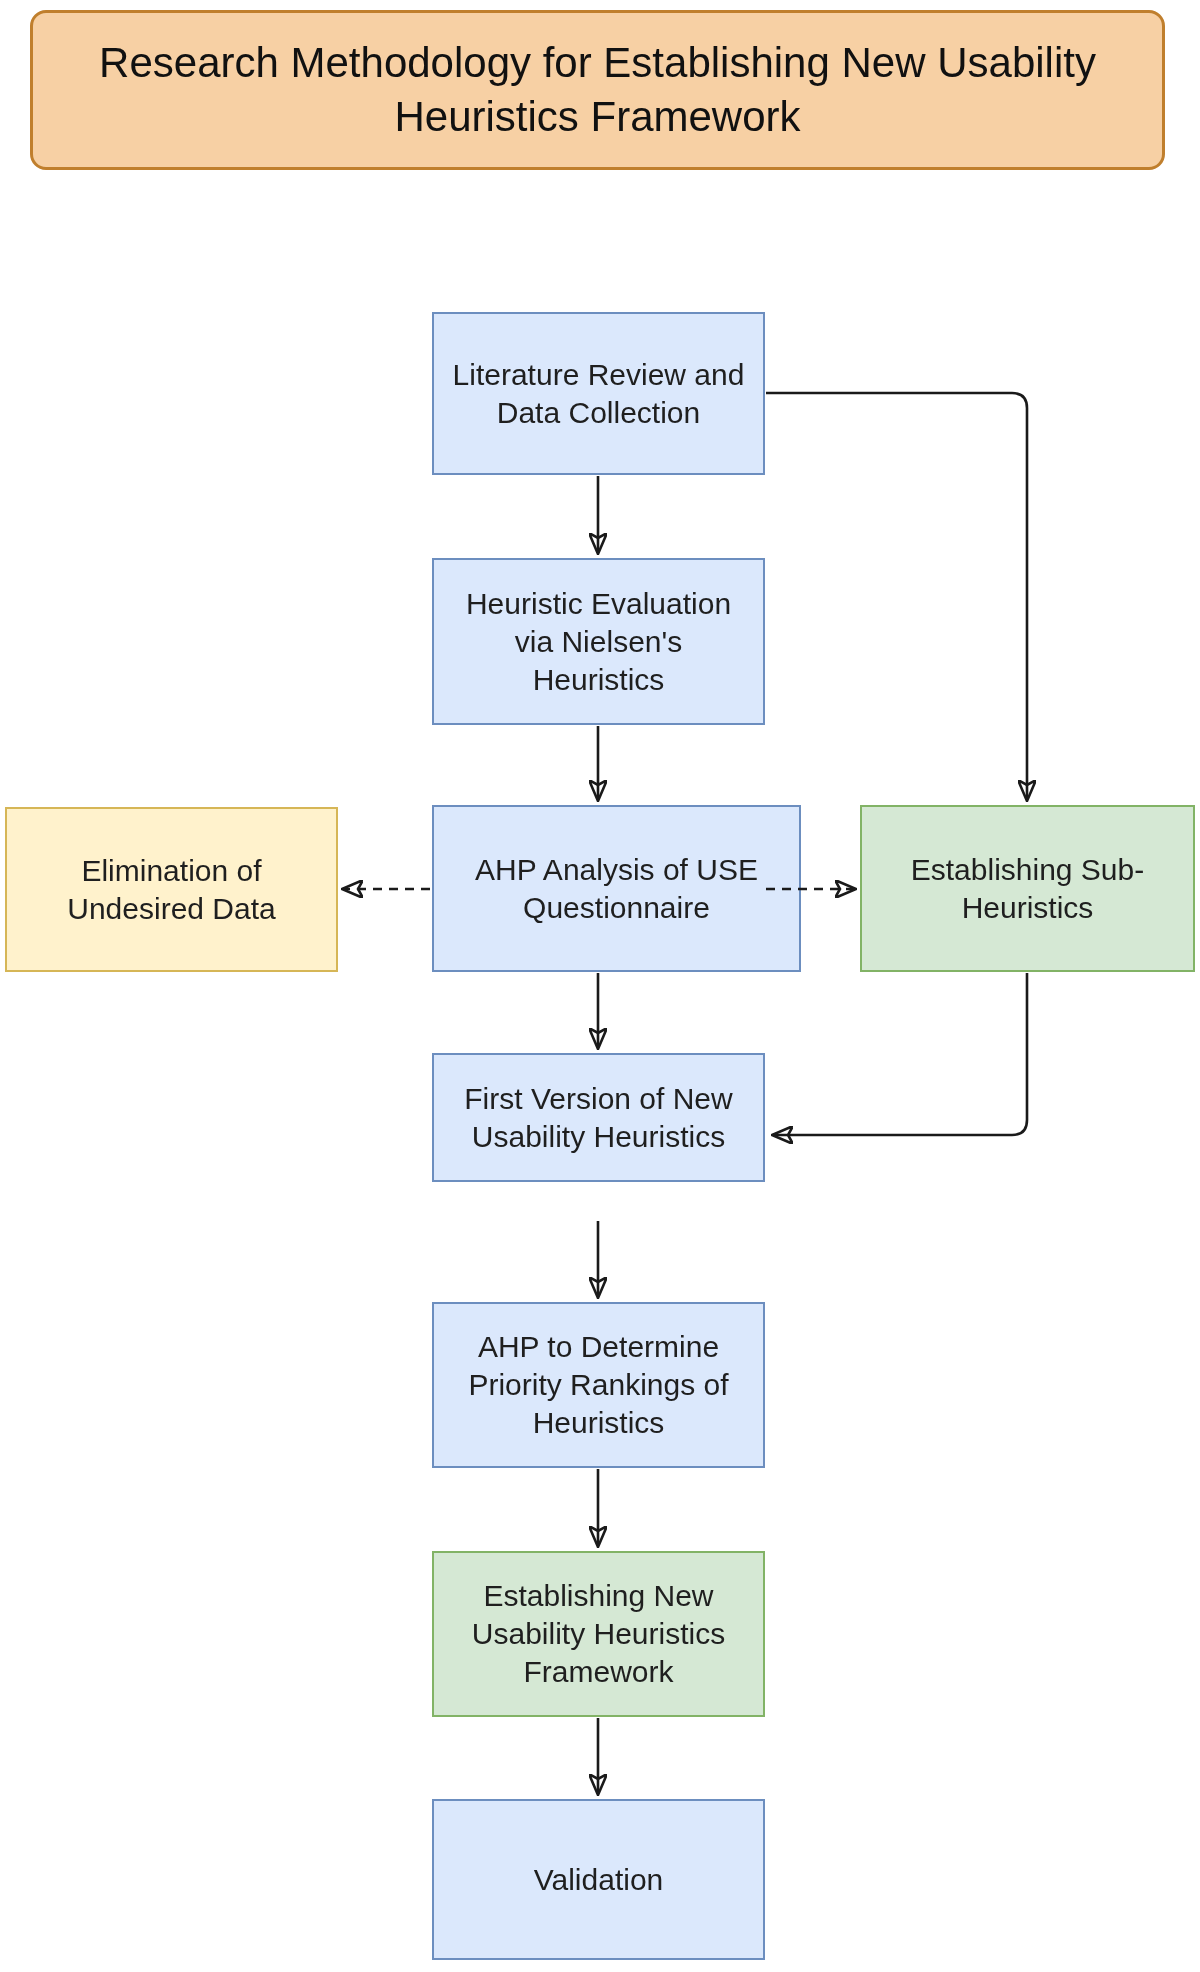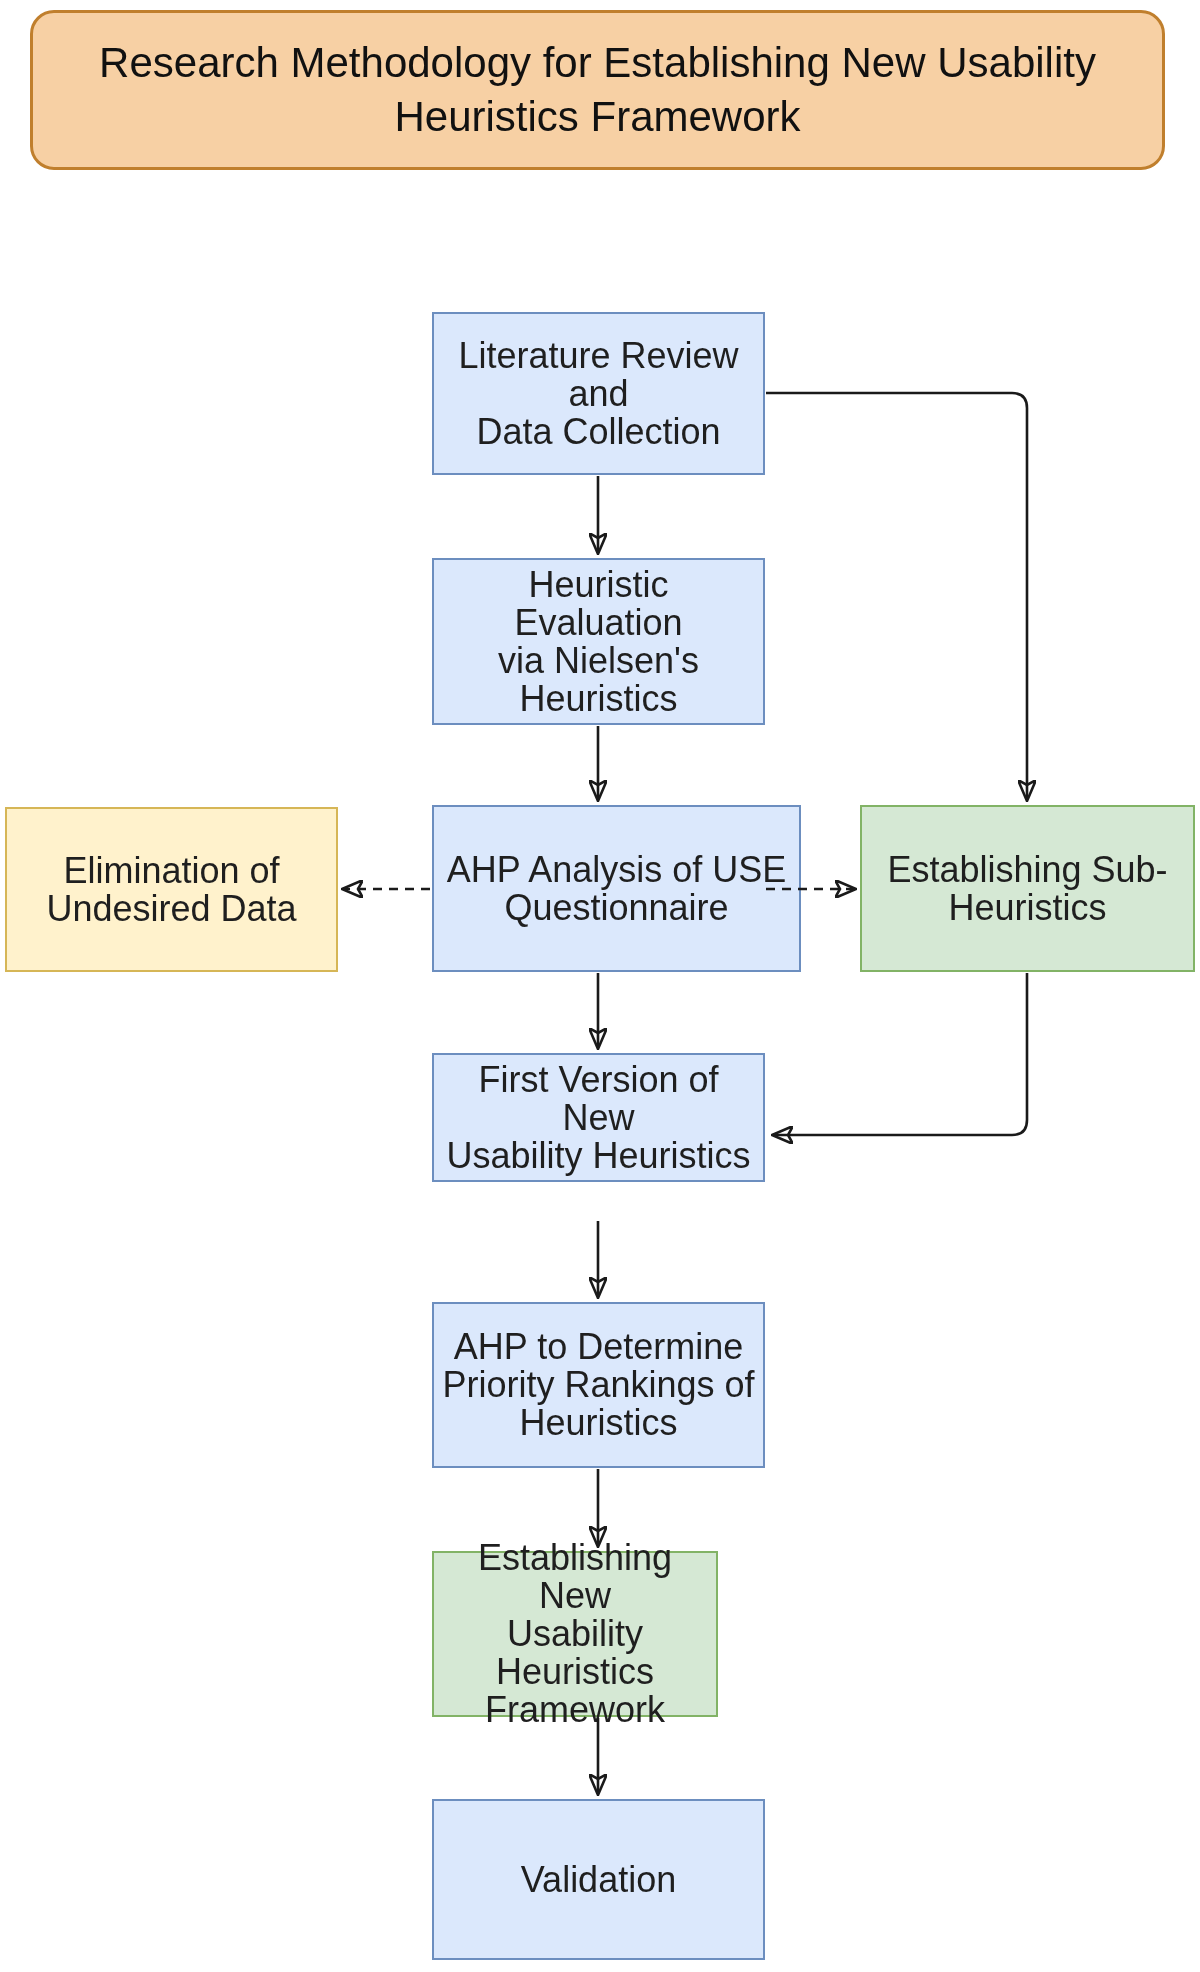--- a/index.html
+++ b/index.html
@@ -6,48 +6,48 @@
   body{
     width:1200px;height:1972px;position:relative;
     font-family:"Liberation Sans", sans-serif;
     color:var(--text,#1f1f1f);
   }
   .canvas{position:absolute;inset:0;width:1200px;height:1972px;}
   .node{
     position:absolute;
     display:flex;align-items:center;justify-content:center;
     text-align:center;
-    font-size:36px;line-height:38px;
+    font-size:30px;line-height:38px;
     white-space:pre-line;
     box-sizing:border-box;
     background:#fff;
     border:2px solid #0f172a;
     padding:4px 8px;
   }
   .node.blue  {background:var(--blue-fill,#DBE8FC);  border-color:var(--blue-stroke,#6C8EBF);}
   .node.green {background:var(--green-fill,#D5E8D4); border-color:var(--green-stroke,#82B366);}
   .node.yellow{background:var(--yellow-fill,#FFF2CC);border-color:var(--yellow-stroke,#D6B656);}
   .title-box{
     position:absolute;left:30px;top:10px;width:1135px;height:160px;
     background:var(--orange-fill,#F7D0A4);
     border:3px solid var(--orange-stroke,#C07F2D);
-    border-radius:24px;
+    border-radius:16px;
     display:flex;align-items:center;justify-content:center;
     text-align:center;font-size:42px;line-height:54px;
     white-space:pre-line;box-sizing:border-box;color:#111;
   }
   
   #n-literature   {left:432px;top:312px;width:333px;height:163px;}
   #n-nielsen      {left:432px;top:558px;width:333px;height:167px;}
   #n-ahp-use      {left:432px;top:805px;width:369px;height:167px;}
   #n-elimination  {left:5px;  top:807px;width:333px;height:165px;}
   #n-sub-heur     {left:860px;top:805px;width:335px;height:167px;}
   #n-first-version{left:432px;top:1053px;width:333px;height:129px;}
   #n-ahp-priority {left:432px;top:1302px;width:333px;height:166px;}
-  #n-framework    {left:432px;top:1551px;width:286px;height:166px;}
+  #n-framework    {left:432px;top:1551px;width:333px;height:166px;}
   #n-validation   {left:432px;top:1799px;width:333px;height:161px;}
   svg.edges{position:absolute;inset:0;pointer-events:none;}
   svg.edges path{fill:none;stroke:var(--edge,#1a1a1a);stroke-width:2.6px;}
   svg.edges path.dashed{stroke-dasharray:9 7;}
 </style>
 </head>
 <body style="--orange-fill: #F7D0A4; --orange-stroke: #C07F2D; --blue-fill: #DBE8FC; --blue-stroke: #6C8EBF; --green-fill: #D5E8D4; --green-stroke: #82B366; --yellow-fill: #FFF2CC; --yellow-stroke: #D6B656; --edge: #1a1a1a; --text: #1f1f1f;">
 
 <div class="canvas">
 

